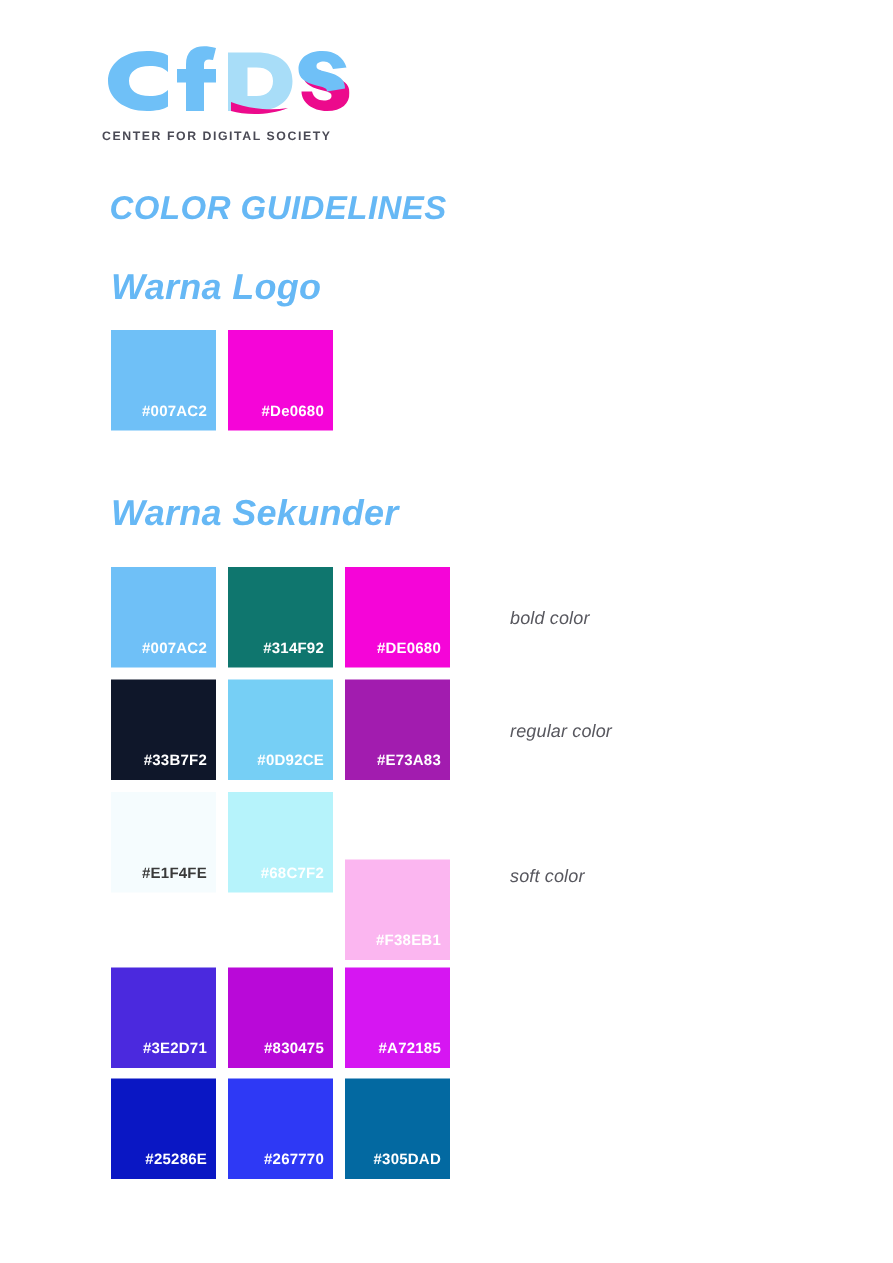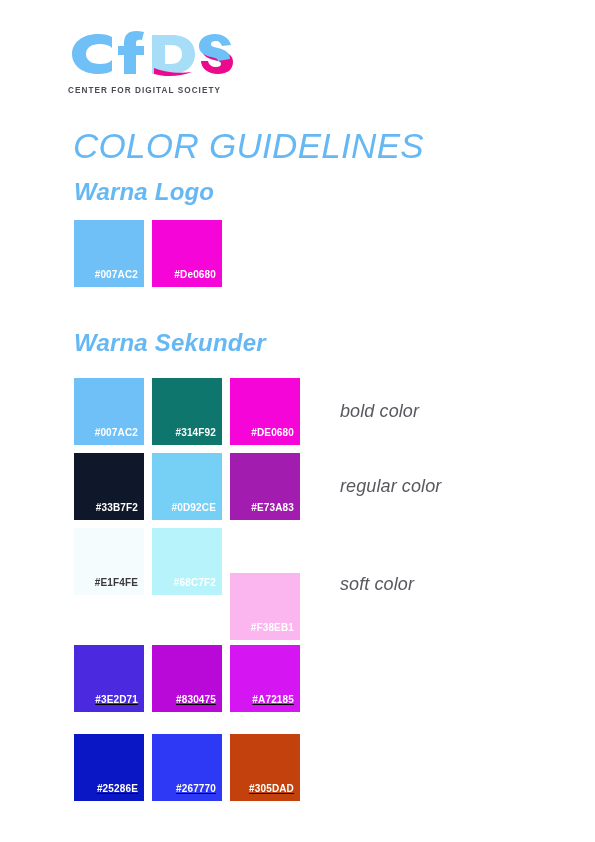--- a/index.html
+++ b/index.html
@@ -47,22 +47,22 @@
     letter-spacing: 1.05px;
     color: #4a4a55;
     white-space: nowrap;
   }
 
   
   .doc-title {
     position: absolute;
     left: 73px;
     top: 126px;
-    font-size: 35px;
-    font-weight: 400;
+    font-size: 22px;
+    font-weight: 700;
     font-style: italic;
     color: #66b8f5;
     letter-spacing: 0.3px;
     white-space: nowrap;
   }
 
   .section-title {
     position: absolute;
     left: 74px;
     font-size: 24px;
@@ -121,35 +121,34 @@
     gap: 8px;
   }
 
   .grid-row-wrap {
     display: flex;
     align-items: center;
     gap: 8px;
   }
 
   .row-caption {
-    font-size: 18px;
+    font-size: 12px;
     font-style: italic;
     color: #58585f;
     margin-left: 32px;
     white-space: nowrap;
     letter-spacing: 0.1px;
   }
 
   
   #extra-swatches {
     left: 74px;
     top: 645px;
     flex-direction: column;
-    gap: 22px;
-    text-decoration: underline;
+    gap: 7px;
   }
 </style>
 </head>
 <body>
 
 <div class="page">
 
   <div class="logo-block">
     <div class="logo-mark">
       <svg width="165" height="52" viewBox="0 0 165 52" xmlns="http://www.w3.org/2000/svg">
@@ -245,19 +244,19 @@
         <span class="swatch-label" style="color: rgb(255, 255, 255);">#A72185</span>
       </div>
     </div>
     <div class="swatch-row">
       <div class="swatch" style="background: rgb(10, 23, 196);">
         <span class="swatch-label" style="color: rgb(255, 255, 255);">#25286E</span>
       </div>
       <div class="swatch" style="background: rgb(46, 57, 245);">
         <span class="swatch-label" style="color: rgb(255, 255, 255);">#267770</span>
       </div>
-      <div class="swatch" style="background: #c2410c; padding-left: 39px;">
+      <div class="swatch" style="background: #0369a1; padding-left: 39px;">
         <span class="swatch-label" style="color: rgb(255, 255, 255);">#305DAD</span>
       </div>
     </div>
   </div>
 
 </div>
 
 </body></html>

